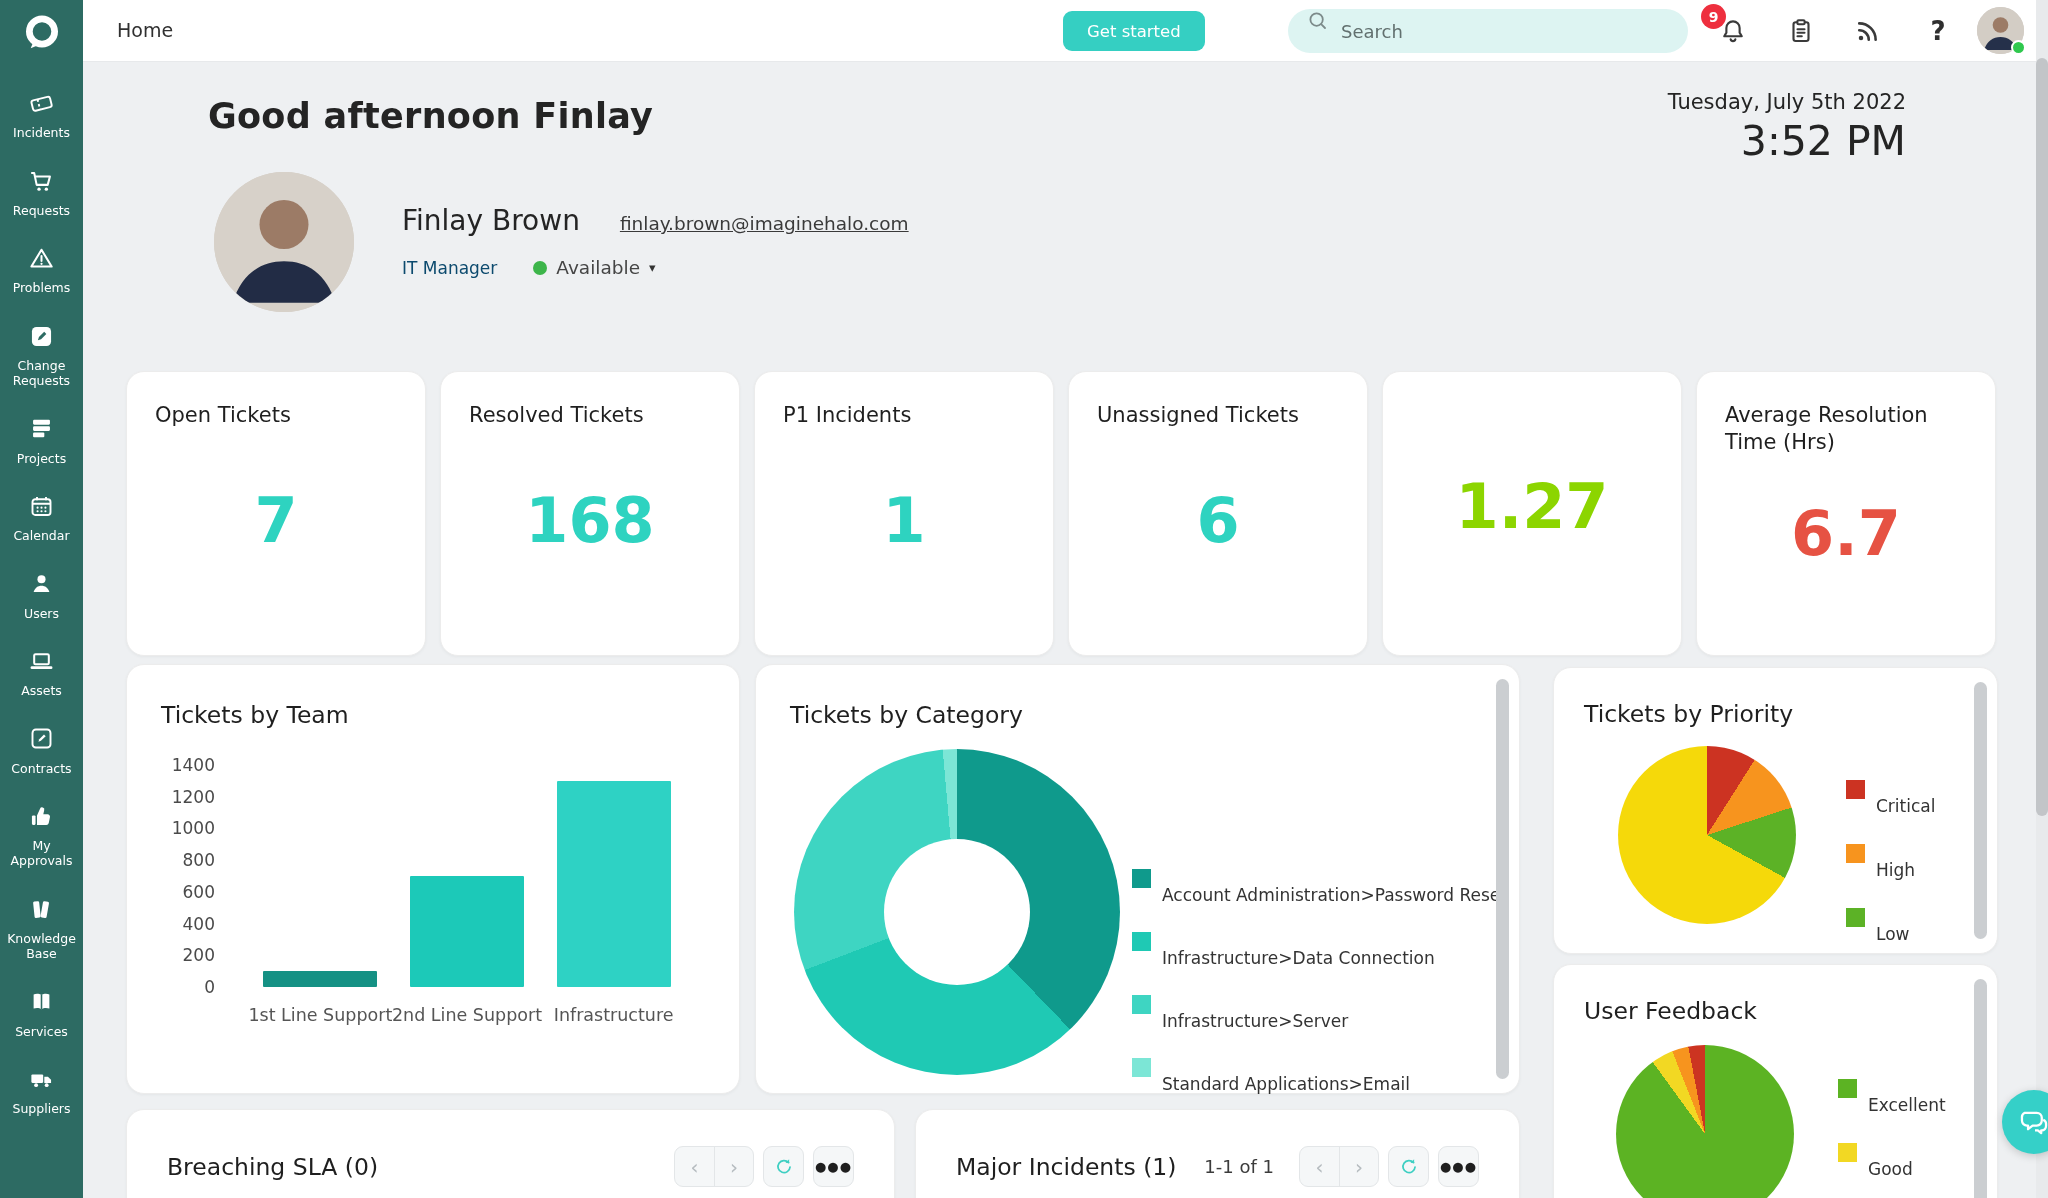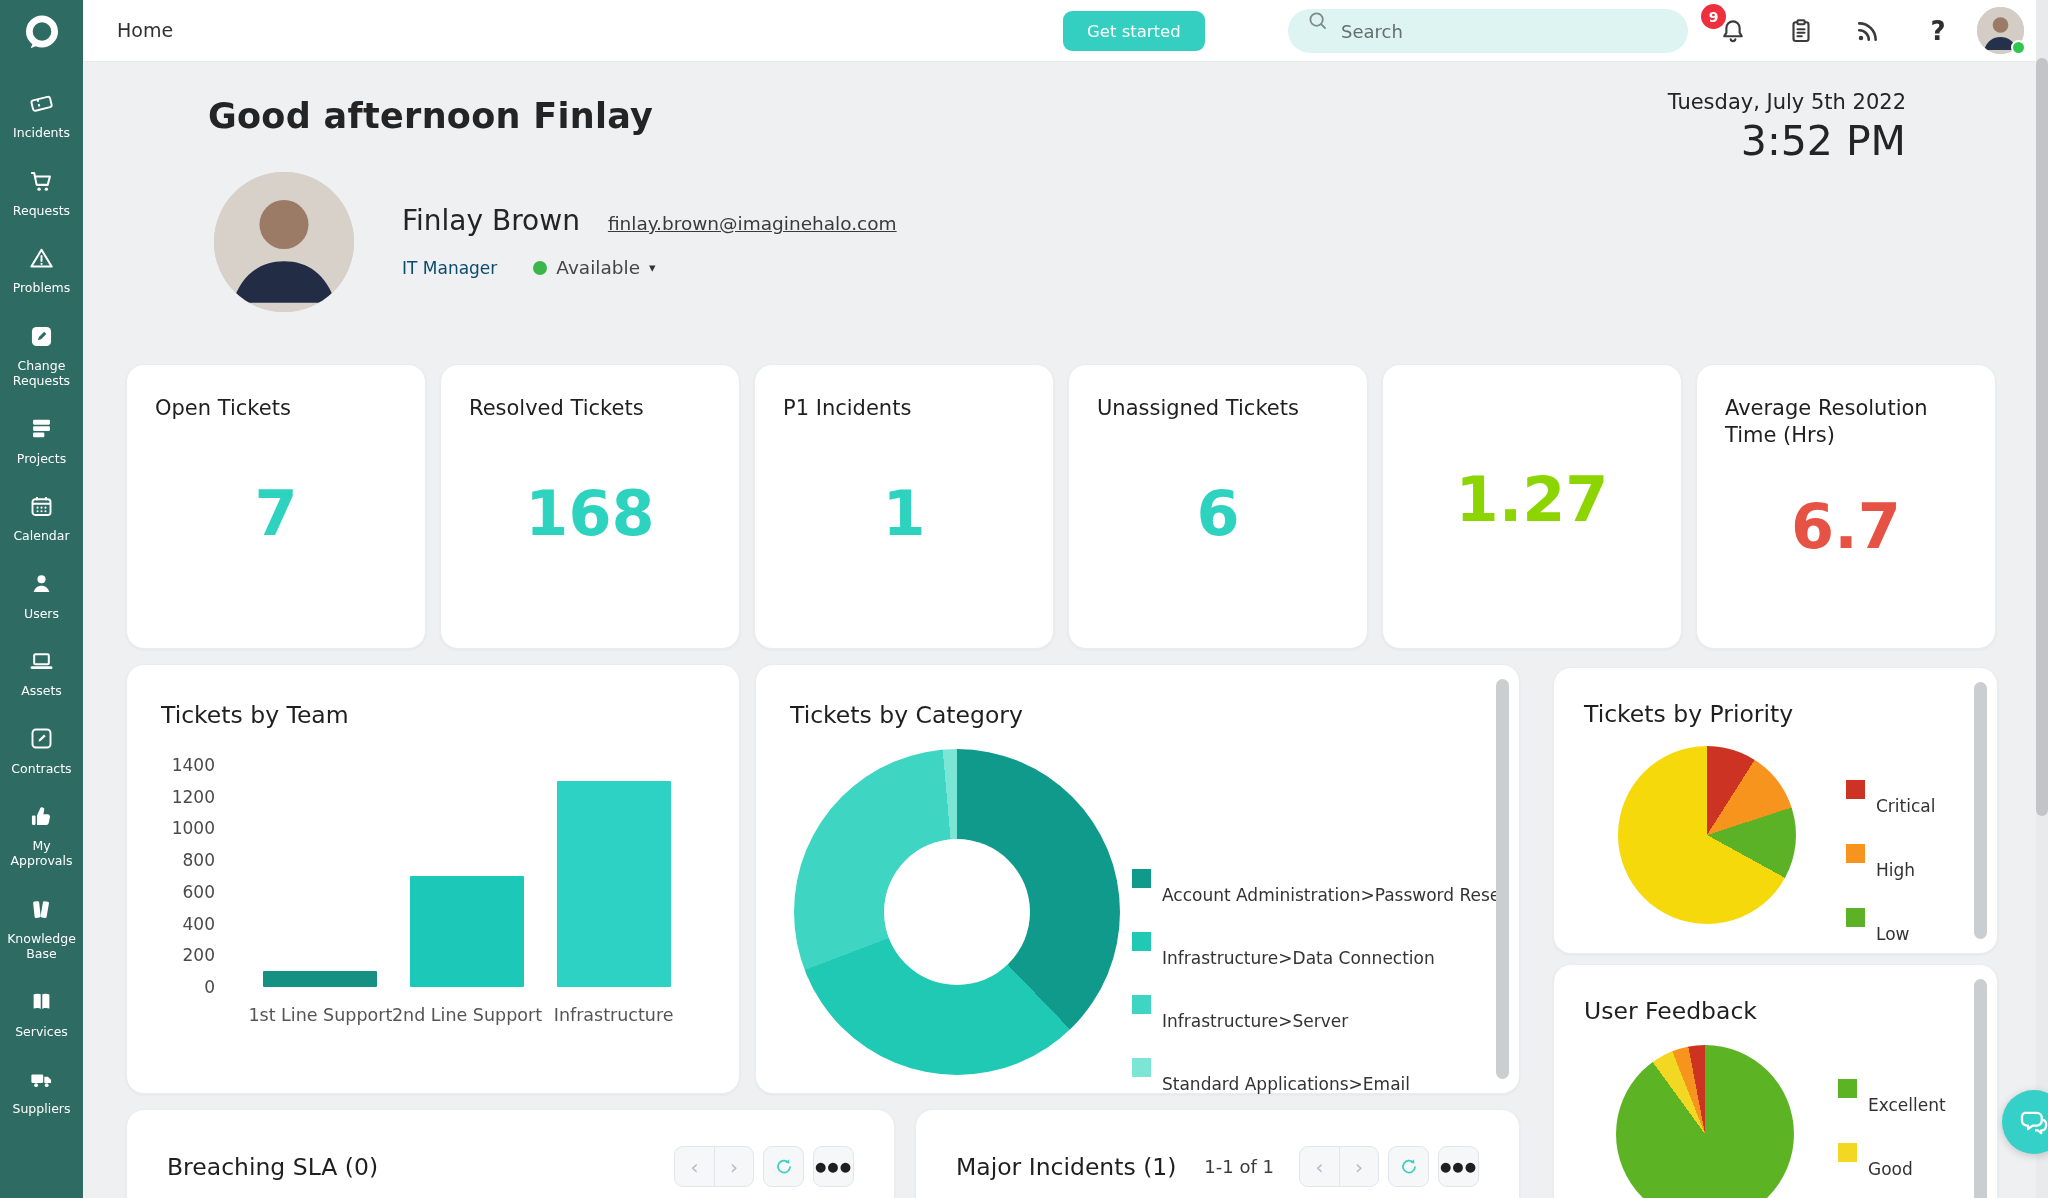--- a/index.html
+++ b/index.html
@@ -37,32 +37,32 @@
   .datetime { position:absolute; right:142px; top:28px; text-align:right; color:#242424; }
   .date-line { font-size:21px; }
   .time-line { font-size:41px; font-weight:500; margin-top:3px; }
 
   .profile { position:absolute; left:131px; top:110px; display:flex; }
   .profile-avatar { width:140px; height:140px; border-radius:50%; background:#d5cfc8; overflow:hidden; flex-shrink:0; }
   .profile-avatar svg { width:100%; height:100%; }
   .profile-info { margin-left:48px; padding-top:32px; }
   .name-row { display:flex; align-items:baseline; gap:28px; }
   .profile-name { font-size:28px; font-weight:500; color:#242424; }
-  .profile-email { font-size:18.5px; color:#3a3a3a; text-decoration:underline; cursor:pointer; }
+  .profile-email { font-size:18.5px; color:#3a3a3a; text-decoration:underline; cursor:pointer;margin-left:12px; }
   .role-row { display:flex; align-items:center; gap:36px; margin-top:20px; }
   .profile-role { font-size:17px; color:#0c4a6e; }
   .status-chip { display:flex; align-items:center; gap:9px; cursor:pointer; }
   .status-dot { width:14px; height:14px; border-radius:50%; background:#3cb54a; }
   .status-label { font-size:18.5px; color:#454545; }
   .caret { font-size:13px; color:#333; }
 
   .card { position:absolute; background:#fff; border:1px solid #ececec; border-radius:18px; box-shadow:0 1px 3px rgba(40,50,60,.05); }
 
   
-  .stats-row { position:absolute; left:43px; top:302px; width:1870px; height:285px; display:flex; gap:14px; }
+  .stats-row { position:absolute; left:43px; top:309px; width:1870px; height:285px; display:flex; gap:14px; }
   .stat-card { position:relative; flex:1; background:#fff; border:1px solid #ececec; border-radius:18px; box-shadow:0 1px 3px rgba(40,50,60,.05); padding:30px 28px; display:flex; flex-direction:column; }
   .stat-title { font-size:21px; color:#1f1f1f; line-height:1.3; }
   .stat-value { margin:auto; font-size:62px; font-weight:600; padding-bottom:14px; }
 
   
   .card-title { position:absolute; left:34px; top:36px; font-size:23.5px; font-weight:500; color:#1f1f1f; }
 
   
   .bar-plot { position:absolute; left:120px; right:52px; top:100px; bottom:106px; }
   .y-axis { position:absolute; left:34px; top:100px; bottom:106px; width:72px; }

